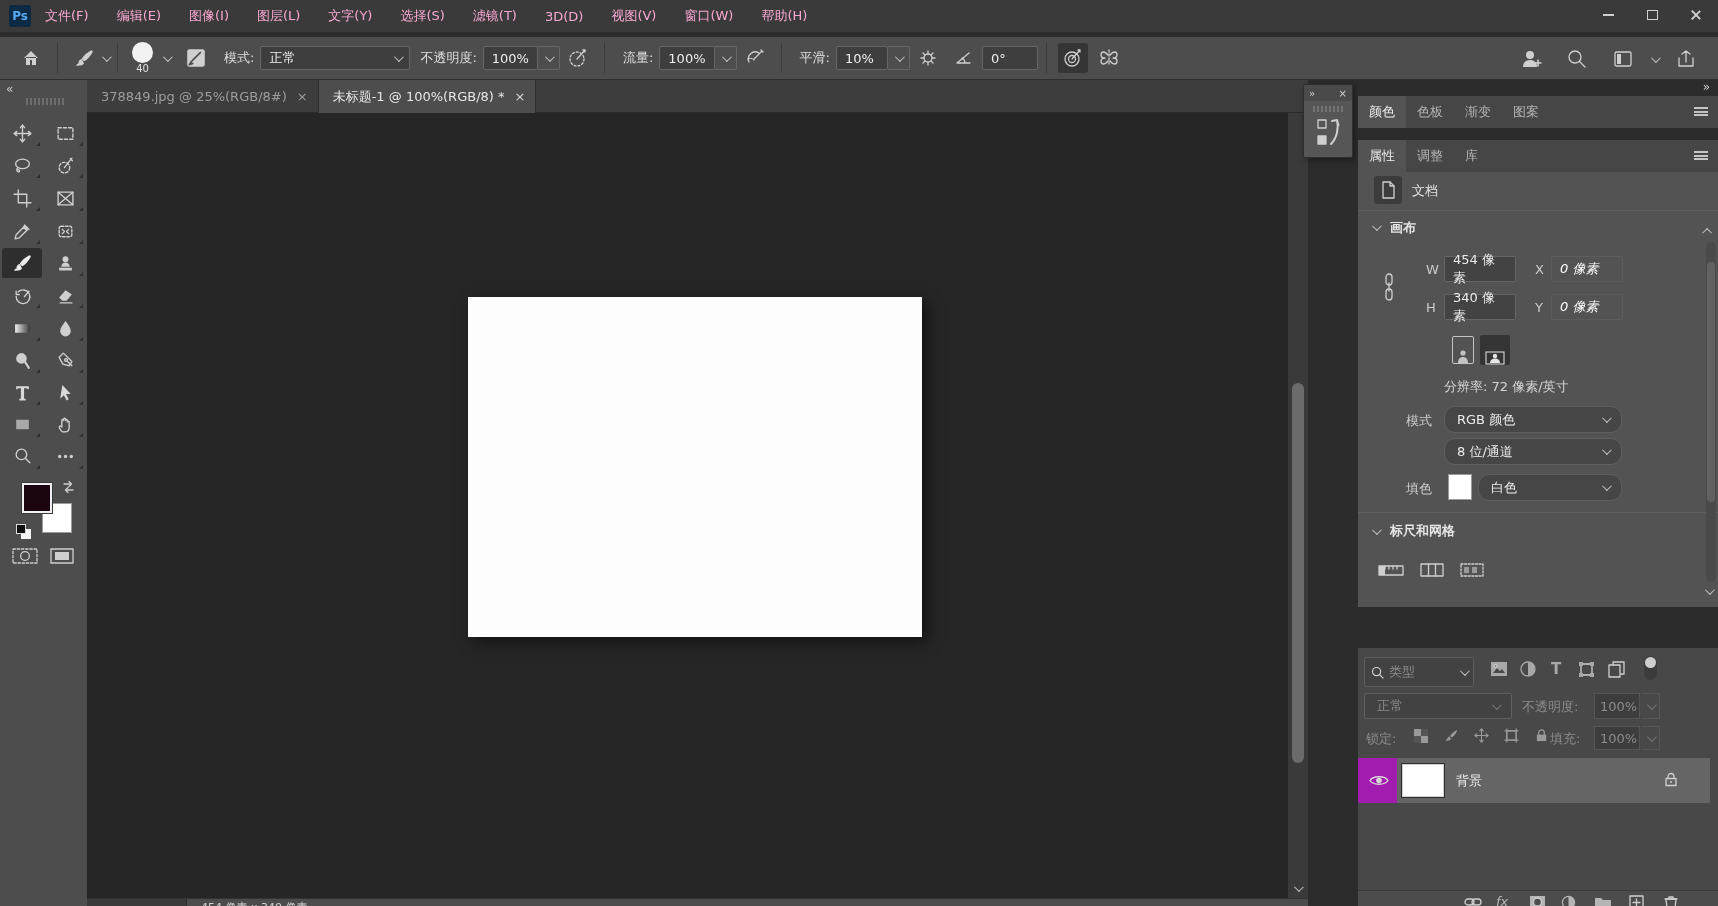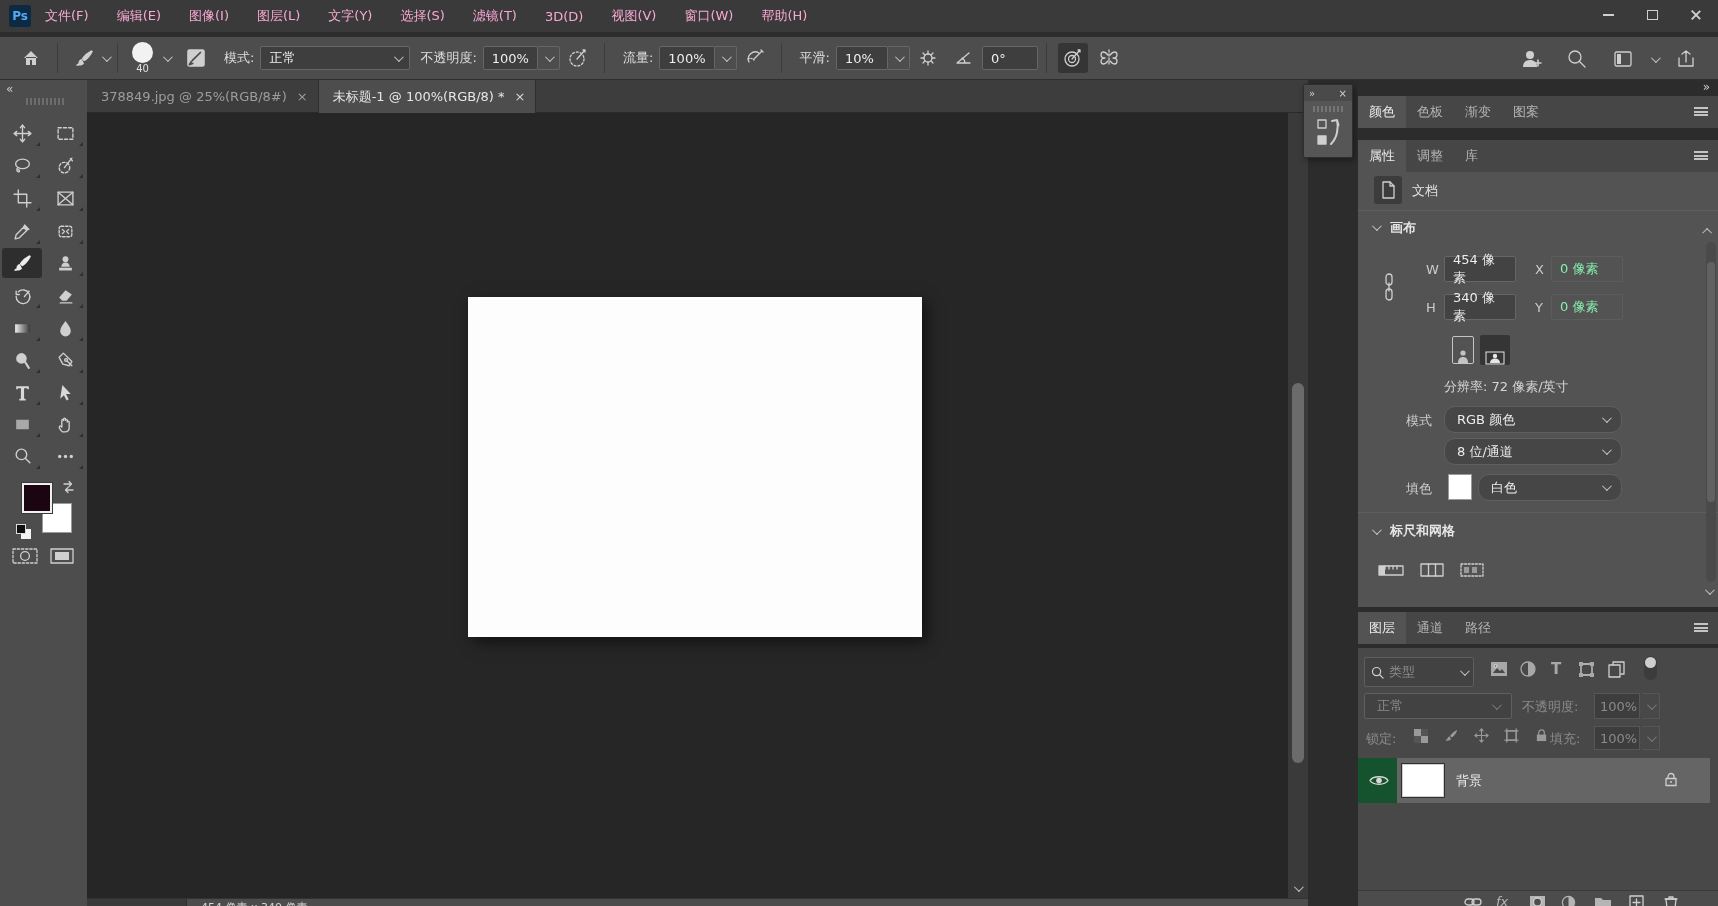--- a/index.html
+++ b/index.html
@@ -69,29 +69,29 @@
   .tabrow { position:absolute; left:0; width:360px; height:32px; background:#464646; display:flex; }
   .ptab { height:32px; padding:12px 11px; display:flex; align-items:center; color:#b5b5b5; }
   .ptab.active { background:#535353; color:#ececec; }
   .panel-menu { position:absolute; right:10px; width:14px; height:9px; border-top:2px solid #c4c4c4; border-bottom:2px solid #c4c4c4; }
   .panel-menu::after { content:''; display:block; margin-top:1.5px; height:2px; background:#c4c4c4; }
   #props-body { position:absolute; left:0; top:92px; width:360px; height:435px; background:#535353; }
   #layers-body { position:absolute; left:0; top:568px; width:360px; height:258px; background:#484848; }
   .divider { position:absolute; left:0; width:360px; height:1px; background:#434343; border-bottom:1px solid #5e5e5e; }
   .sec-head { font-weight:bold; color:#e5e5e5; }
   .pfield { position:absolute; background:#434343; border:1px solid #666; border-radius:2px; height:26px; display:flex; align-items:center; padding:0 8px; color:#ececec; }
-  .pfield.disabled { background:transparent; border-color:#5c5c5c; color:#86efac; }
+  .pfield.disabled { background:transparent; border-color:#5c5c5c; color:#ffffff;font-style:italic; }
   .pdrop { position:absolute; background:#464646; border:1px solid #5f5f5f; border-radius:11px; height:27px; display:flex; align-items:center; padding:0 12px; color:#ececec; }
   .pdrop .chev { position:absolute; right:12px; }
   .plabel { position:absolute; color:#cccccc; }
   .pscroll { position:absolute; right:2px; width:10px; background:#4a4a4a; border-radius:5px; }
   .pscroll .thumb { position:absolute; left:1px; width:8px; background:#616161; border-radius:4px; }
   
   .lk-icon { display:inline-flex; width:22px; justify-content:center; }
-  #layer-row { position:absolute; left:0; top:678px; width:352px; height:45px; background:#14532d; }
+  #layer-row { position:absolute; left:0; top:678px; width:352px; height:45px; background:#a21caf; }
   #layer-row .hl { position:absolute; left:39px; top:0; width:313px; height:45px; background:#656565; }
   #layer-thumb { position:absolute; left:44px; top:6px; width:42px; height:33px; background:#fff; border:1px solid #cfcfcf; outline:1px solid #2f2f2f; }
   #bottom-bar { position:absolute; left:0; top:810px; width:360px; height:16px; background:#4c4c4c; border-top:1px solid #3a3a3a; overflow:hidden; }
   .dim { color:#8b8b8b; }
 </style>
 </head>
 <body>
 
 <div id="menubar">
   <div id="ps-logo">
@@ -594,32 +594,20 @@
         </svg>
     </div>
 
     <span class="abs chev chev-up" style="right:6px;top:56px"></span>
     <div class="pscroll" style="top:70px;height:340px">
         <div class="thumb" style="top:20px;height:240px"></div>
       </div>
     <span class="abs chev" style="right:6px;top:416px"></span>
   </div>
 
-  <div class="tabrow" style="top:532px">
-    <div class="ptab active">
-        <span>图层</span>
-      </div>
-    <div class="ptab">
-        <span>通道</span>
-      </div>
-    <div class="ptab">
-        <span>路径</span>
-      </div>
-    <span class="panel-menu" style="top:11px"></span>
-  </div>
 
   <div id="layers-body">
     <div class="abs row" style="left:6px;top:9px;width:110px;height:30px;background:#424242;border:1px solid #5e5e5e;border-radius:2px;padding:0 6px;gap:5px">
       <svg class="ic" width="13" height="13" viewBox="0 0 14 14">
           <circle cx="6" cy="6" r="4.4"></circle>
           <path d="M9.4 9.4L13 13"></path>
         </svg>
       <span class="dim">类型</span>
       <span class="chev" style="margin-left:auto"></span>
     </div>

